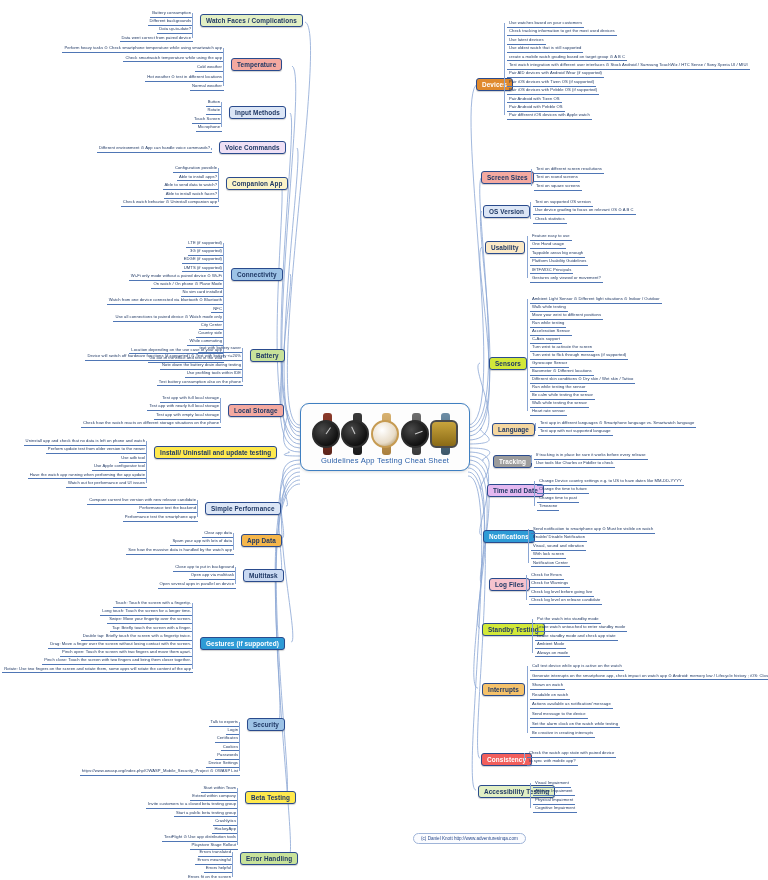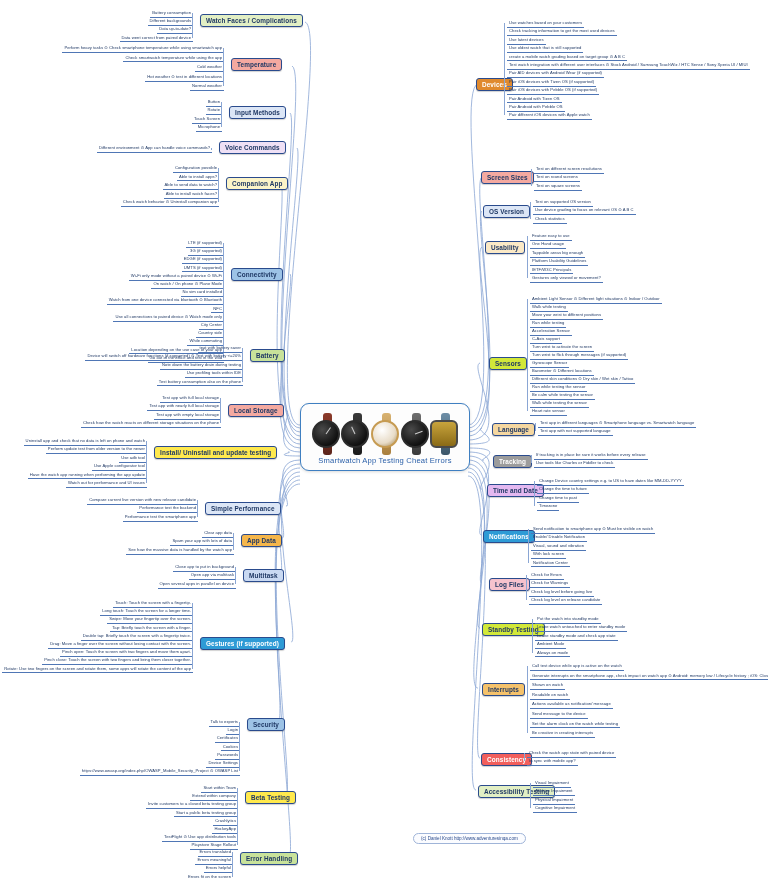--- a/index.html
+++ b/index.html
@@ -99,21 +99,21 @@
         <div class="band" style="left:12px;background:linear-gradient(#6e6e6e,#3a3a3a);"></div>
         <div class="face">
             <i class="dial" style="transform:translate(-50%,-100%) rotate(70deg);"></i>
           </div>
       </div>
       <div class="watch">
         <div class="band" style="left:12px;background:linear-gradient(#6d8ea6,#3c5668);"></div>
         <div class="face sq" style="background:linear-gradient(#c8a43c,#8a6a16);border-color:#4a4a4a;"></div>
       </div>
     </div>
-    <div class="center-title">Smartwatch App Testing Cheat Errors</div>
+    <div class="center-title">Guidelines App Testing Cheat Sheet</div>
   </div>
 
   <div class="footer" style="left:413px;top:833px;">(c) Daniel Knott  http://www.adventuresinqa.com</div>
 
   <div class="topic" style="left:200px;top:14px;background:#e2efc4;">Watch Faces / Complications</div>
   <div class="topic" style="left:231px;top:58px;background:#f4a9a0;">Temperature</div>
   <div class="topic" style="left:229px;top:106px;background:#dce6f6;">Input Methods</div>
   <div class="topic" style="left:219px;top:141px;background:#efe0f5;">Voice Commands</div>
   <div class="topic" style="left:226px;top:177px;background:#fcf4c8;">Companion App</div>
   <div class="topic" style="left:231px;top:268px;background:#9dc3e6;">Connectivity</div>

